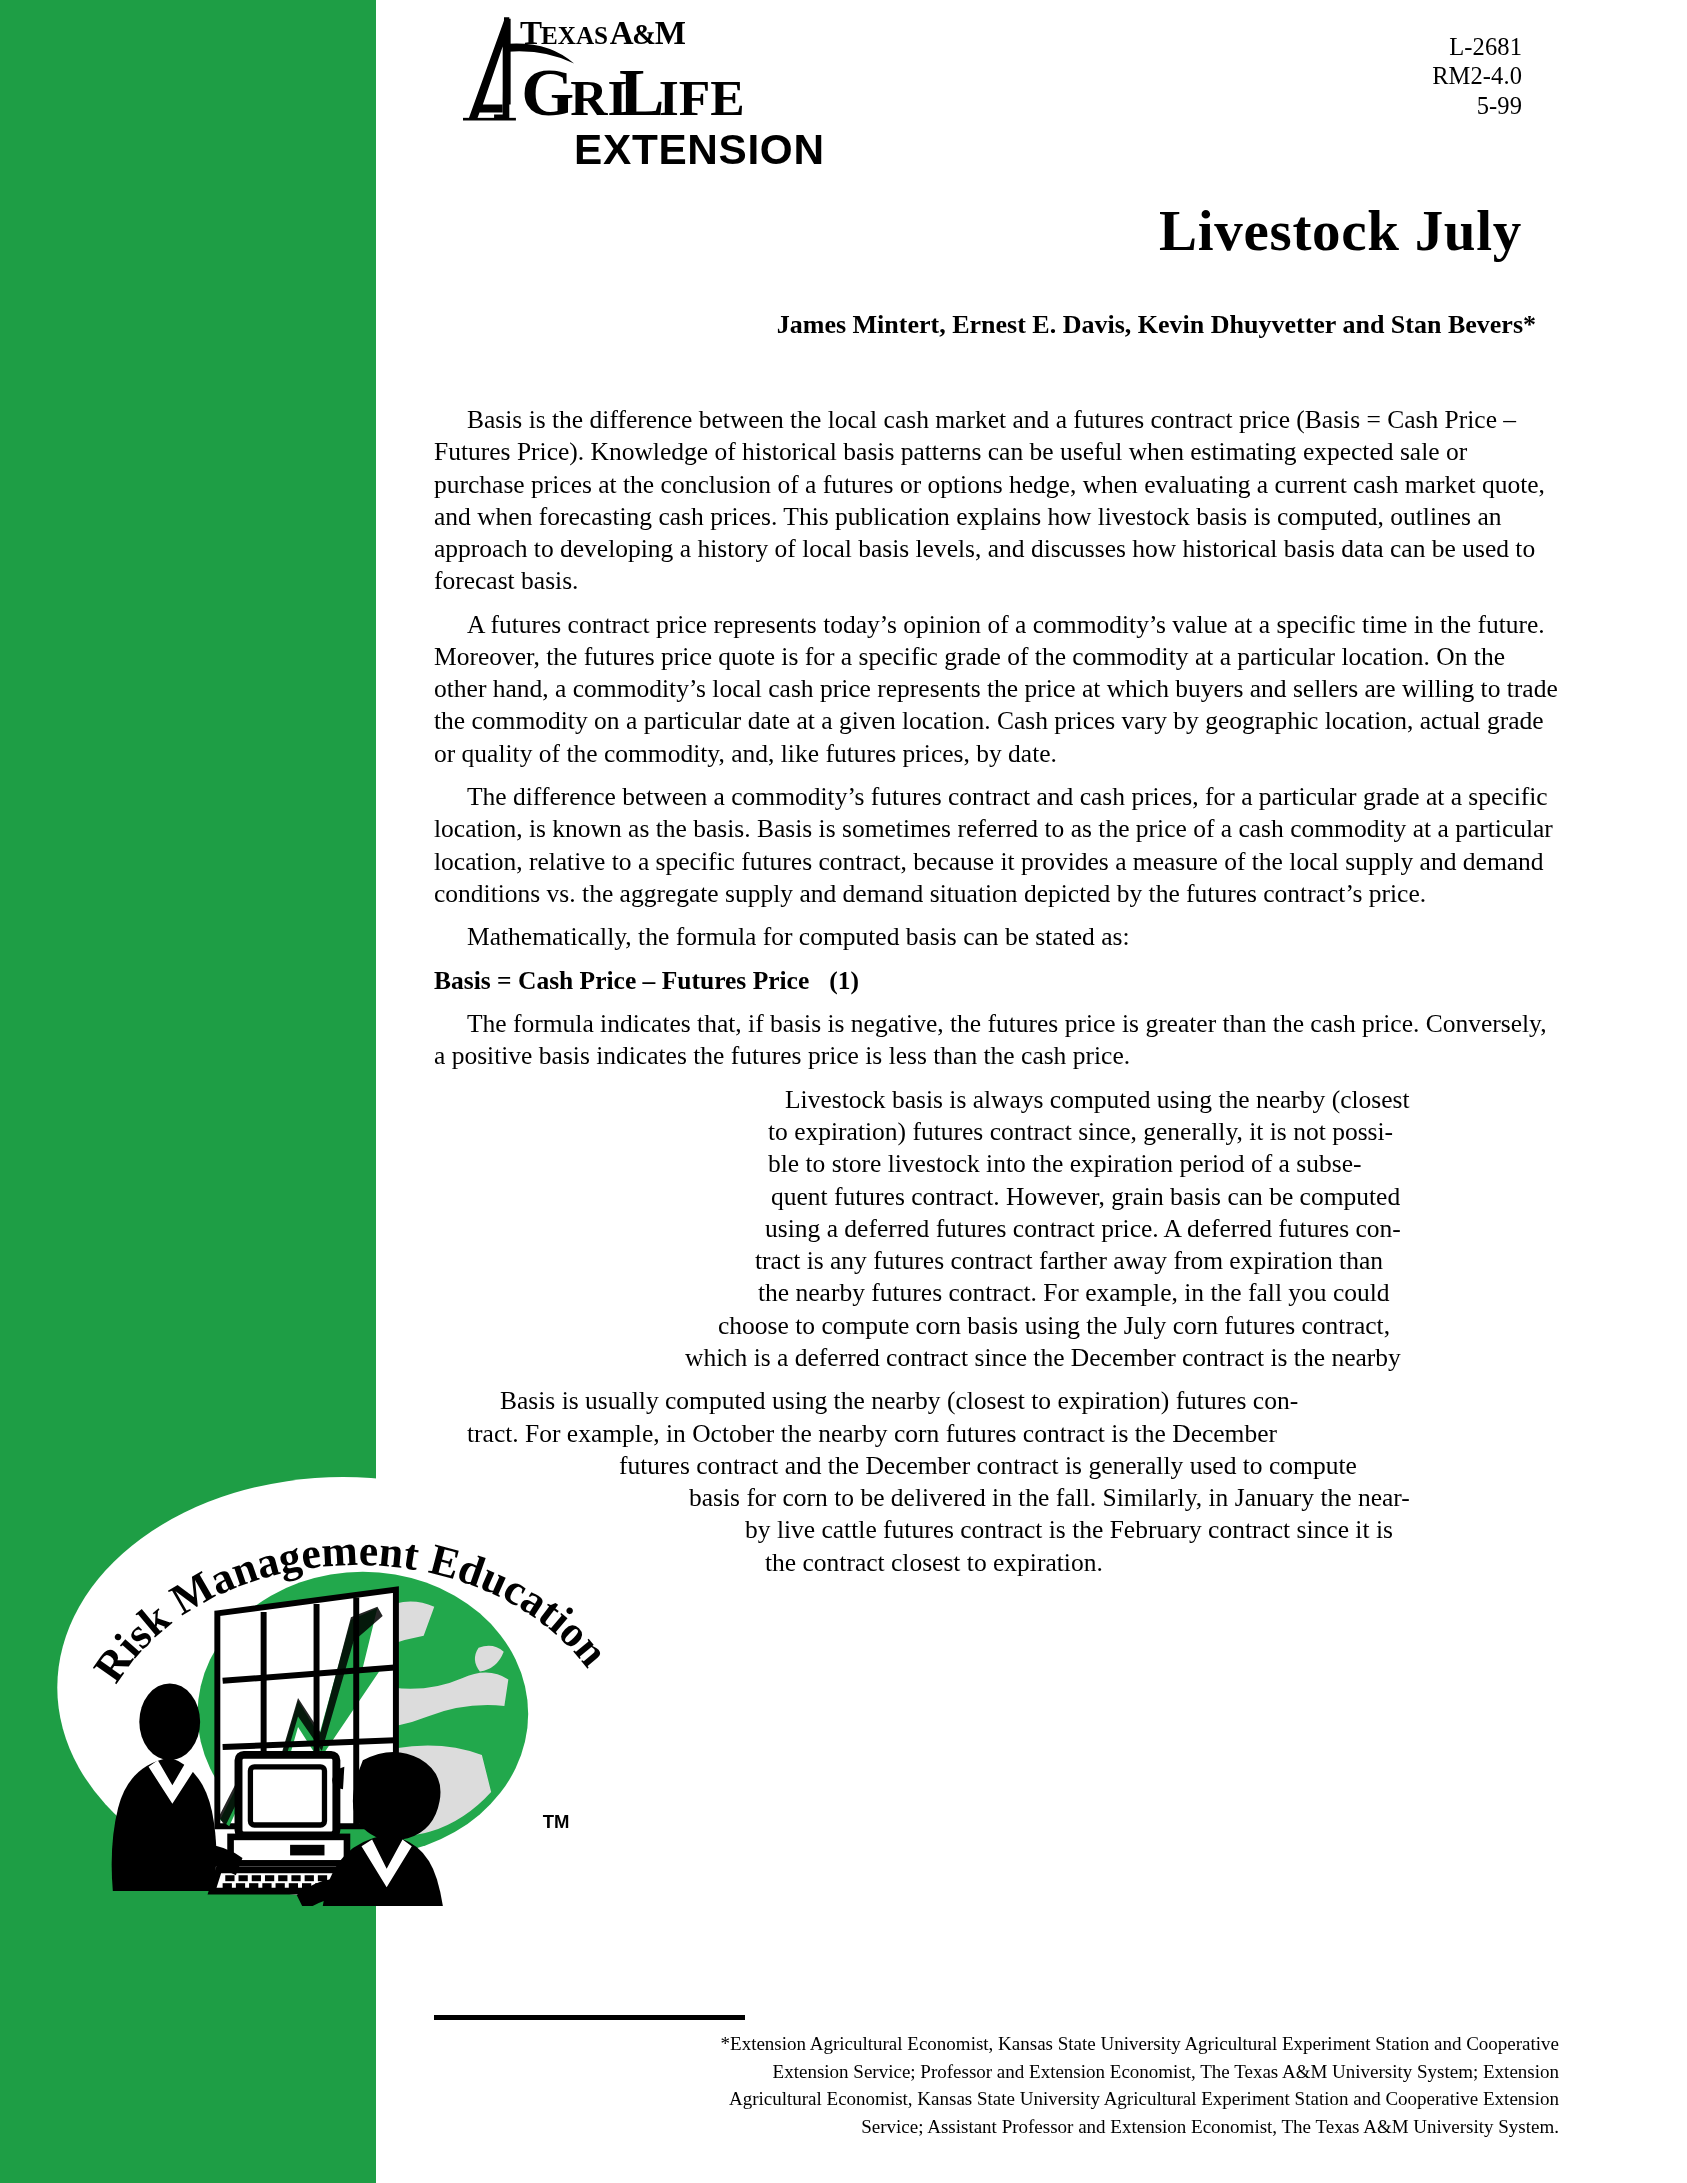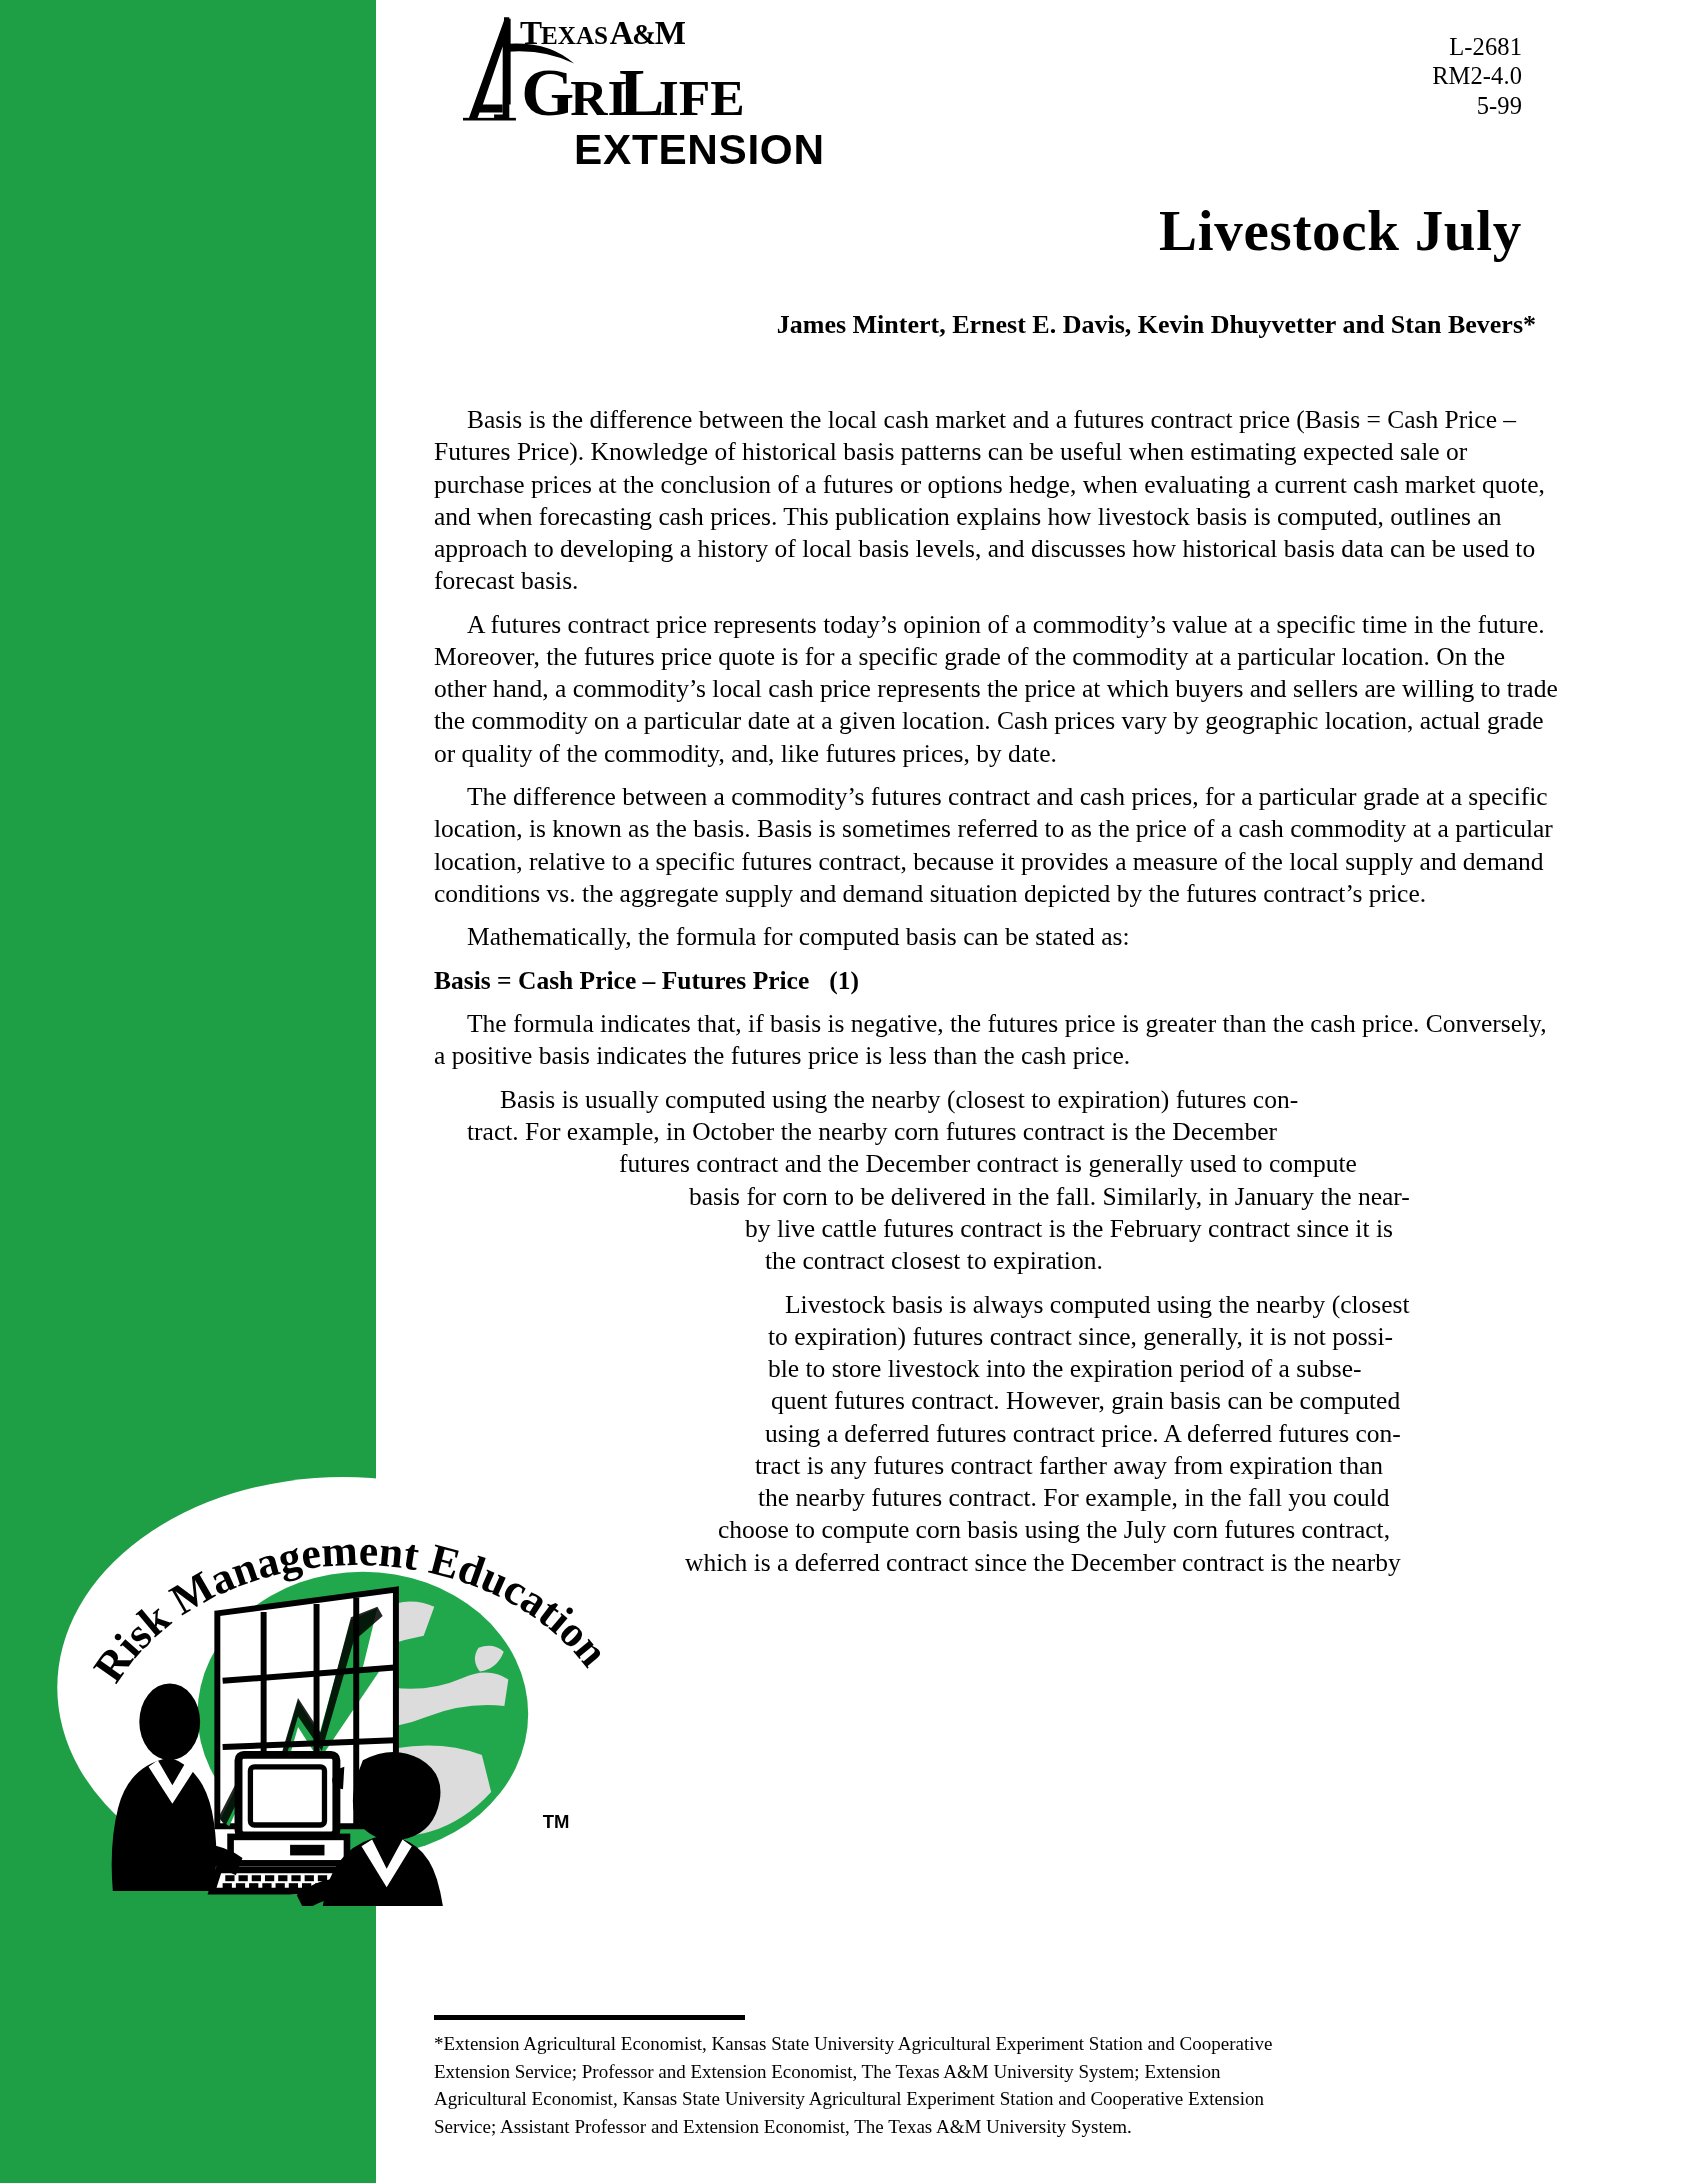--- a/index.html
+++ b/index.html
@@ -105,20 +105,21 @@
     top:1449px;
     width:582px; height:457px;
   }
   #rme-logo svg { display:block; }
 
   
   #footnote-block {
     position:absolute;
     left:58px; top:2015px;
     width:1125px;
+    text-align:right;
   }
   #footnote-rule {
     width:311px; height:4.6px;
     background:#000;
     margin-bottom:10.6px;
   }
   #footnote-text {
     font-size:19px;
     line-height:1.45;
     color:#000;
@@ -176,40 +177,40 @@
     <p class="indent">The difference between a commodity’s futures contract and cash prices, for a particular grade at a specific location, is known as the basis. Basis is sometimes referred to as the price of a cash commodity at a particular location, relative to a specific futures contract, because it provides a measure of the local supply and demand conditions vs. the aggregate supply and demand situation depicted by the futures contract’s price.</p>
 
 
     <p class="indent">Mathematically, the formula for computed basis can be stated as:</p>
 
     <p class="formula">
       <span>Basis  =  Cash Price – Futures Price</span><span class="eqnum">(1)</span>
     </p>
 
     <p class="indent">The formula indicates that, if basis is negative, the futures price is greater than the cash price. Conversely, a positive basis indicates the futures price is less than the cash price.</p>
-
-    <div class="wrap-para">
-      <span class="wrap-line" style="padding-left:33px;">Basis is usually computed using the nearby (closest to expiration) futures con-</span>
-      <span class="wrap-line" style="padding-left:0px;">tract. For example, in October the nearby corn futures contract is the December</span>
-      <span class="wrap-line" style="padding-left:152px;">futures contract and the December contract is generally used to compute</span>
-      <span class="wrap-line" style="padding-left:222px;">basis for corn to be delivered in the fall. Similarly, in January the near-</span>
-      <span class="wrap-line" style="padding-left:278px;">by live cattle futures contract is the February contract since it is</span>
-      <span class="wrap-line" style="padding-left:298px;">the contract closest to expiration.</span>
-    </div>
 
     <div class="wrap-para">
       <span class="wrap-line" style="padding-left:318px;">Livestock basis is always computed using the nearby (closest</span>
       <span class="wrap-line" style="padding-left:301px;">to expiration) futures contract since, generally, it is not possi-</span>
       <span class="wrap-line" style="padding-left:301px;">ble to store livestock into the expiration period of a subse-</span>
       <span class="wrap-line" style="padding-left:304px;">quent futures contract. However, grain basis can be computed</span>
       <span class="wrap-line" style="padding-left:298px;">using a deferred futures contract price. A deferred futures con-</span>
       <span class="wrap-line" style="padding-left:288px;">tract is any futures contract farther away from expiration than</span>
       <span class="wrap-line" style="padding-left:291px;">the nearby futures contract. For example, in the fall you could</span>
       <span class="wrap-line" style="padding-left:251px;">choose to compute corn basis using the July corn futures contract,</span>
       <span class="wrap-line" style="padding-left:218px;">which is a deferred contract since the December contract is the nearby</span>
+    </div>
+
+    <div class="wrap-para">
+      <span class="wrap-line" style="padding-left:33px;">Basis is usually computed using the nearby (closest to expiration) futures con-</span>
+      <span class="wrap-line" style="padding-left:0px;">tract. For example, in October the nearby corn futures contract is the December</span>
+      <span class="wrap-line" style="padding-left:152px;">futures contract and the December contract is generally used to compute</span>
+      <span class="wrap-line" style="padding-left:222px;">basis for corn to be delivered in the fall. Similarly, in January the near-</span>
+      <span class="wrap-line" style="padding-left:278px;">by live cattle futures contract is the February contract since it is</span>
+      <span class="wrap-line" style="padding-left:298px;">the contract closest to expiration.</span>
     </div>
   </div>
 
   <div id="footnote-block">
     <div id="footnote-rule"></div>
     <div id="footnote-text">
       <span class="fn-line">*Extension Agricultural Economist, Kansas State University Agricultural Experiment Station and Cooperative</span>
       <span class="fn-line">Extension Service; Professor and Extension Economist, The Texas A&amp;M University System; Extension</span>
       <span class="fn-line">Agricultural Economist, Kansas State University Agricultural Experiment Station and Cooperative Extension</span>
       <span class="fn-line">Service; Assistant Professor and Extension Economist, The Texas A&amp;M University System.</span>

